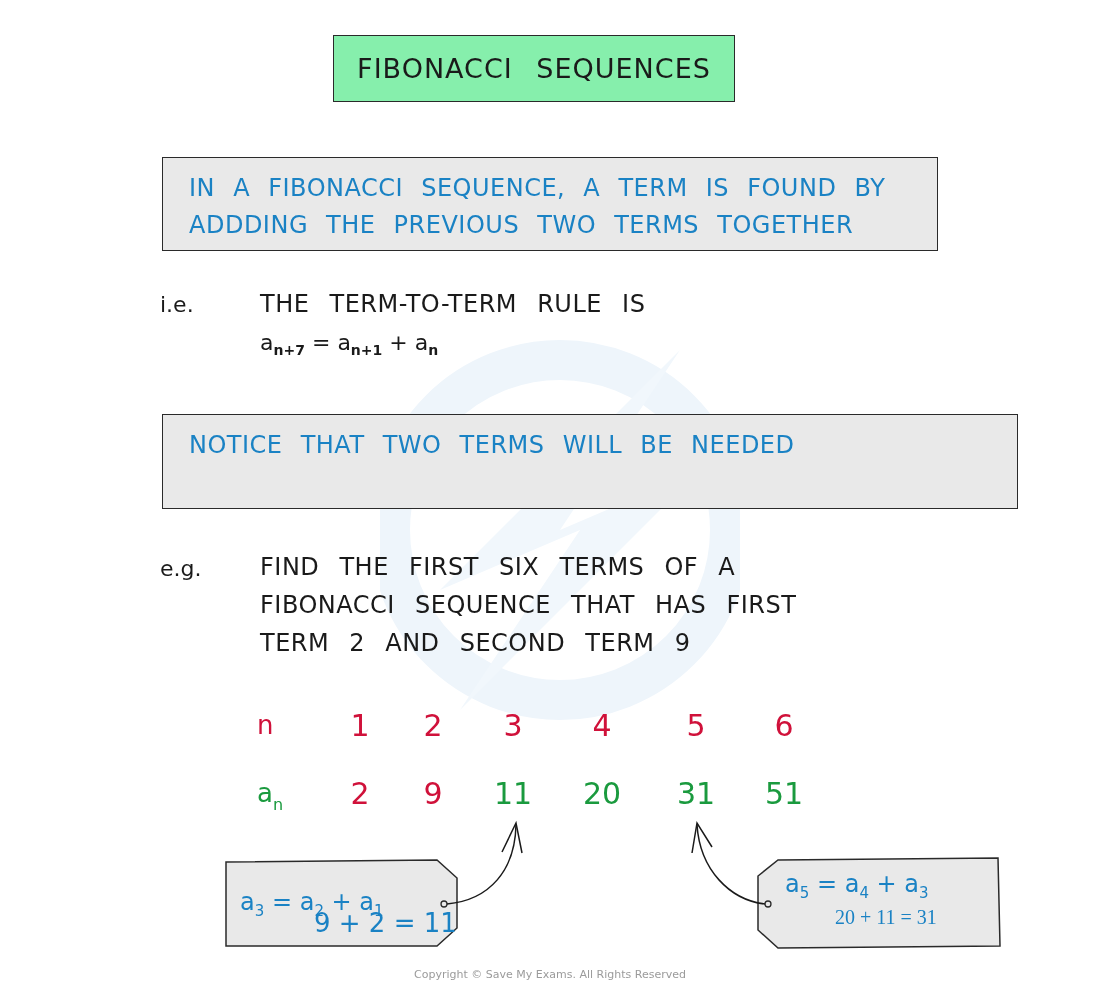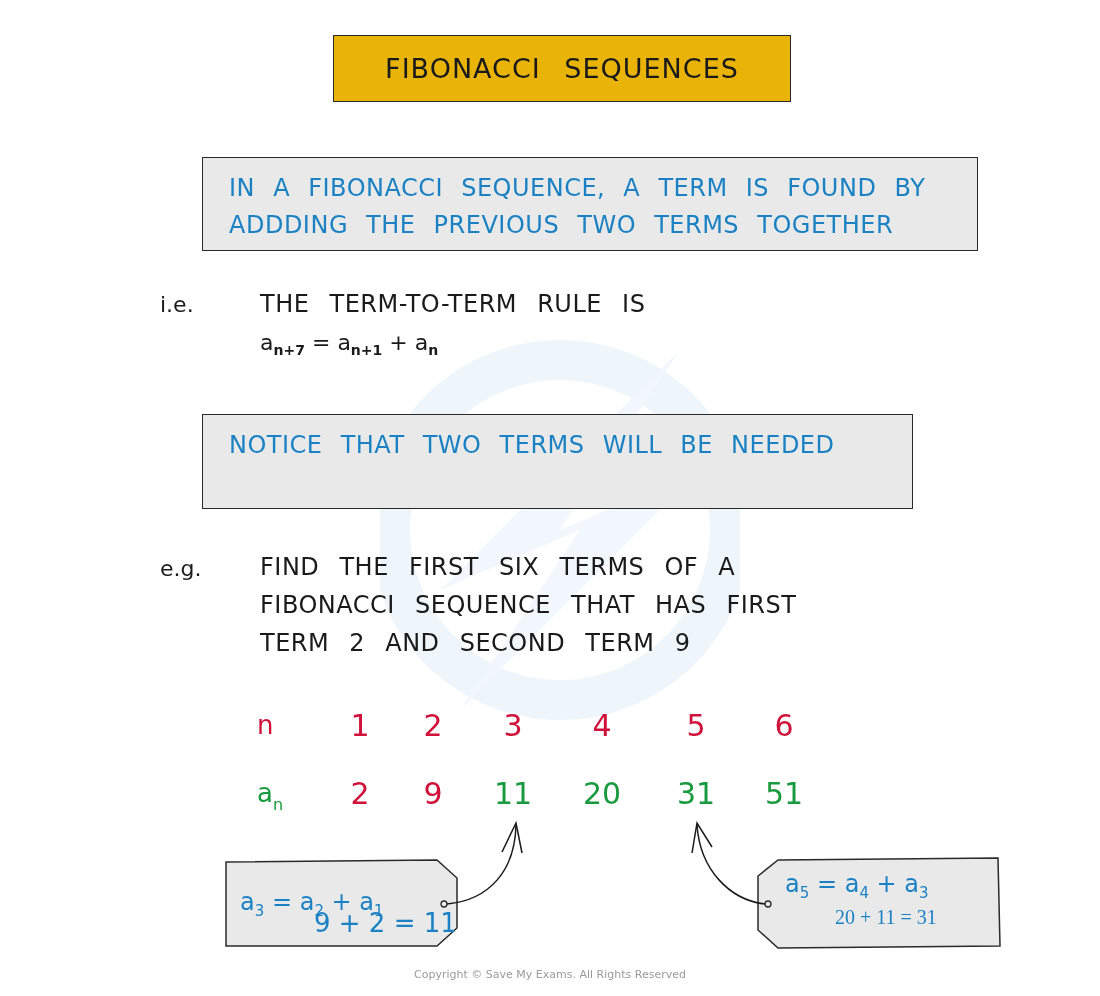--- a/index.html
+++ b/index.html
@@ -2,32 +2,32 @@
 <html><head>
 <meta charset="utf-8">
 <style>
   html, body { margin: 0; padding: 0; background: #ffffff; }
   body {
     width: 1100px; height: 996px; position: relative; overflow: hidden;
     font-family: "DejaVu Sans", sans-serif; color: #1a1a1a;
   }
   .watermark { position: absolute; left: 380px; top: 330px; width: 360px; height: 400px; pointer-events: none; }
   .title-box {
-    position: absolute; left: 333px; top: 35px; width: 458px; height: 67px;
-    background: #eab308; border: 1.5px solid #2a2a2a; box-sizing: border-box;
+    position: absolute; left: 333px; top: 35px; width: 402px; height: 67px;
+    background: #86efac; border: 1.5px solid #2a2a2a; box-sizing: border-box;
     display: flex; align-items: center; justify-content: center;
     font-size: 27px; letter-spacing: 1px; word-spacing: 14px; color: #1a1a1a;
   }
   .note-box {
     position: absolute; background: #e9e9e9; border: 1.5px solid #2a2a2a; box-sizing: border-box;
     color: #1a82c4; font-size: 24px; letter-spacing: 0.5px; word-spacing: 10px;
-    padding: 12px 0 0 26px; line-height: 37px; margin-left: 40px;
+    padding: 12px 0 0 26px; line-height: 37px;
   }
   .note-1 { left: 162px; top: 157px; width: 776px; height: 94px; }
-  .note-2 { left: 162px; top: 414px; width: 711px; height: 95px; }
+  .note-2 { left: 162px; top: 414px; width: 856px; height: 95px; }
   .label-ie, .label-eg { position: absolute; font-size: 22px; color: #1a1a1a; }
   .label-ie { left: 160px; top: 292px; }
   .label-eg { left: 160px; top: 556px; }
   .text-line { position: absolute; left: 260px; font-size: 24px; letter-spacing: 0.5px; word-spacing: 12px; color: #1a1a1a; }
   .formula { position: absolute; left: 260px; top: 330px; font-size: 22px; color: #1a1a1a; }
   .formula sub { font-size: 14px; font-weight: bold; vertical-align: -5px; }
   .seq-cell { position: absolute; font-size: 30px; text-align: center; width: 60px; }
   .red { color: #d0113a; }
   .green { color: #1a9a3e; }
   .row-label { position: absolute; font-size: 26px; }

